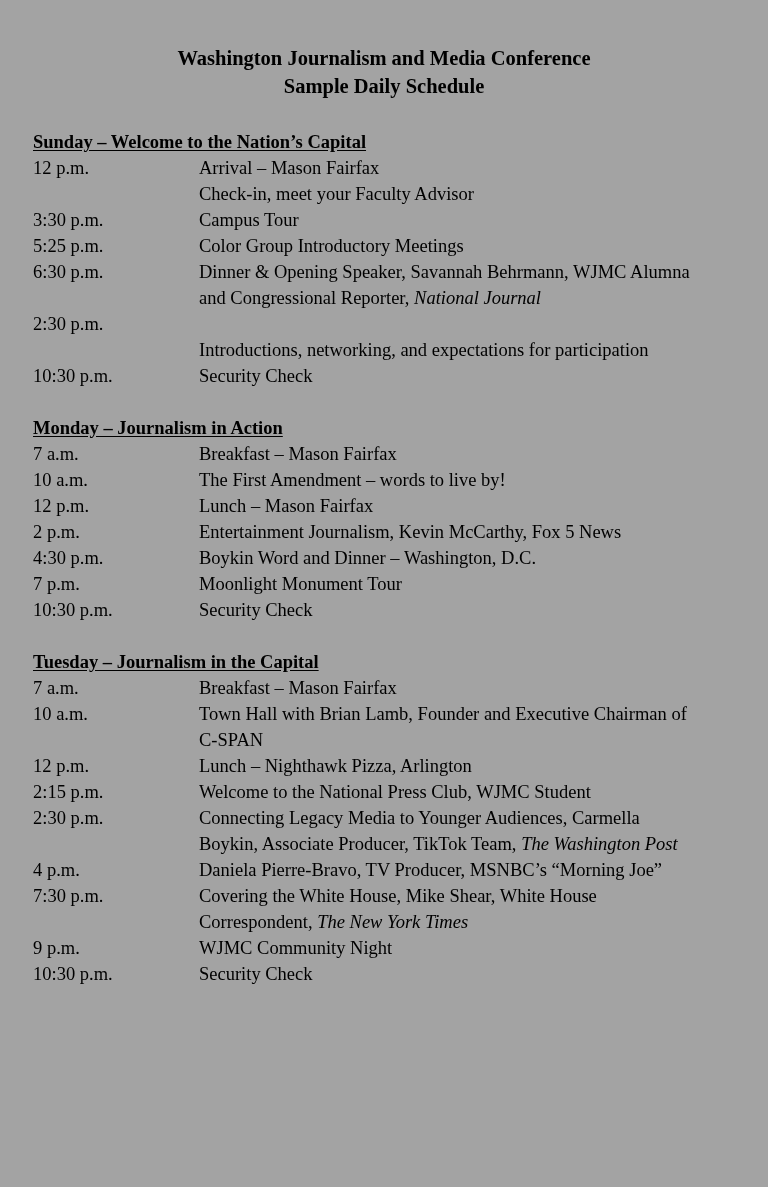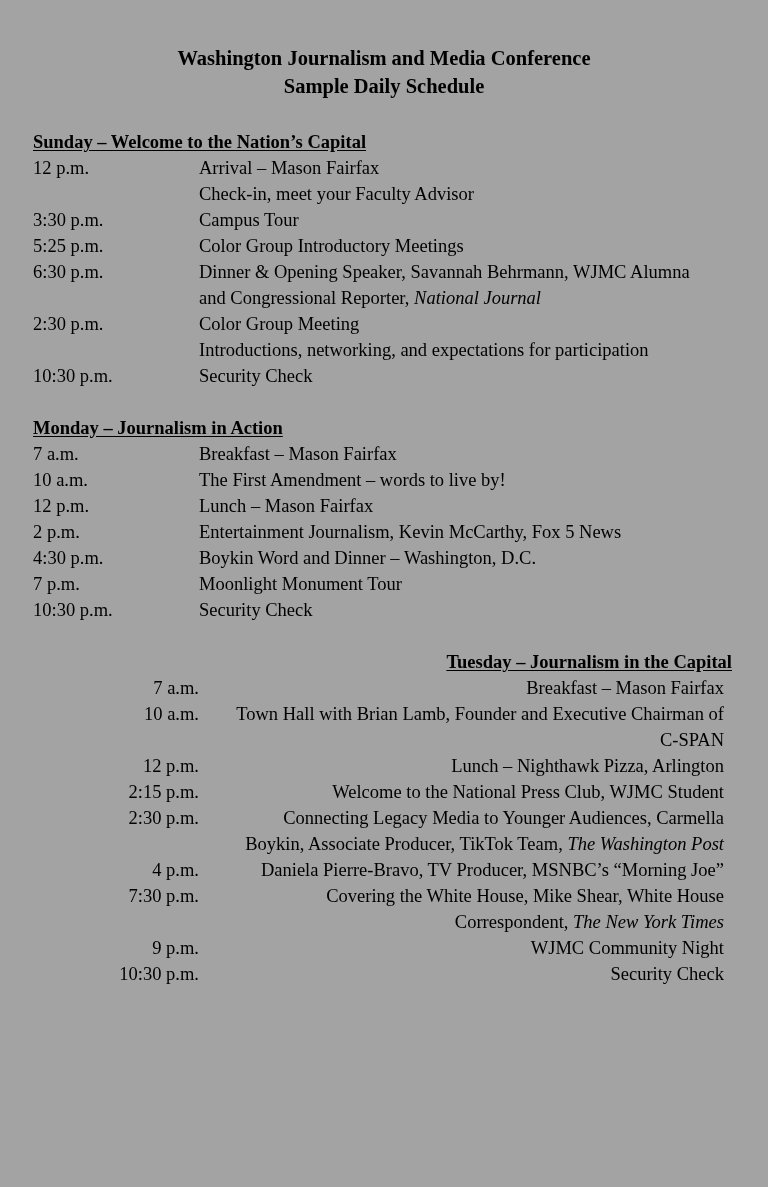--- a/index.html
+++ b/index.html
@@ -37,21 +37,20 @@
   .schedule {
     margin-top: 29px;
     padding-left: 33px;
     padding-right: 36px;
   }
   .day-section {
     margin: 0 0 26px 0;
   }
   .day-section:last-child {
     margin-bottom: 0;
-    text-align: right;
   }
   .day-header {
     font-weight: bold;
     font-size: 18.5px;
     line-height: 26px;
     text-decoration: underline;
     text-underline-offset: 2px;
     display: inline-block;
     margin: 0 0 0 0;
     white-space: nowrap;
@@ -127,23 +126,20 @@
             </div>
           </div>
           <div class="row">
             <div class="time-cell">&nbsp;</div>
             <div class="desc-cell">
               <span class="desc-line">and Congressional Reporter, <em class="pub">National Journal</em></span>
             </div>
           </div>
           <div class="row">
             <div class="time-cell">2:30 p.m.</div>
-            <div class="desc-cell">
-              <span class="desc-line">Color Group Meeting</span>
-            </div>
           </div>
           <div class="row">
             <div class="time-cell">&nbsp;</div>
             <div class="desc-cell">
               <span class="desc-line">Introductions, networking, and expectations for participation</span>
             </div>
           </div>
           <div class="row">
             <div class="time-cell">10:30 p.m.</div>
             <div class="desc-cell">

